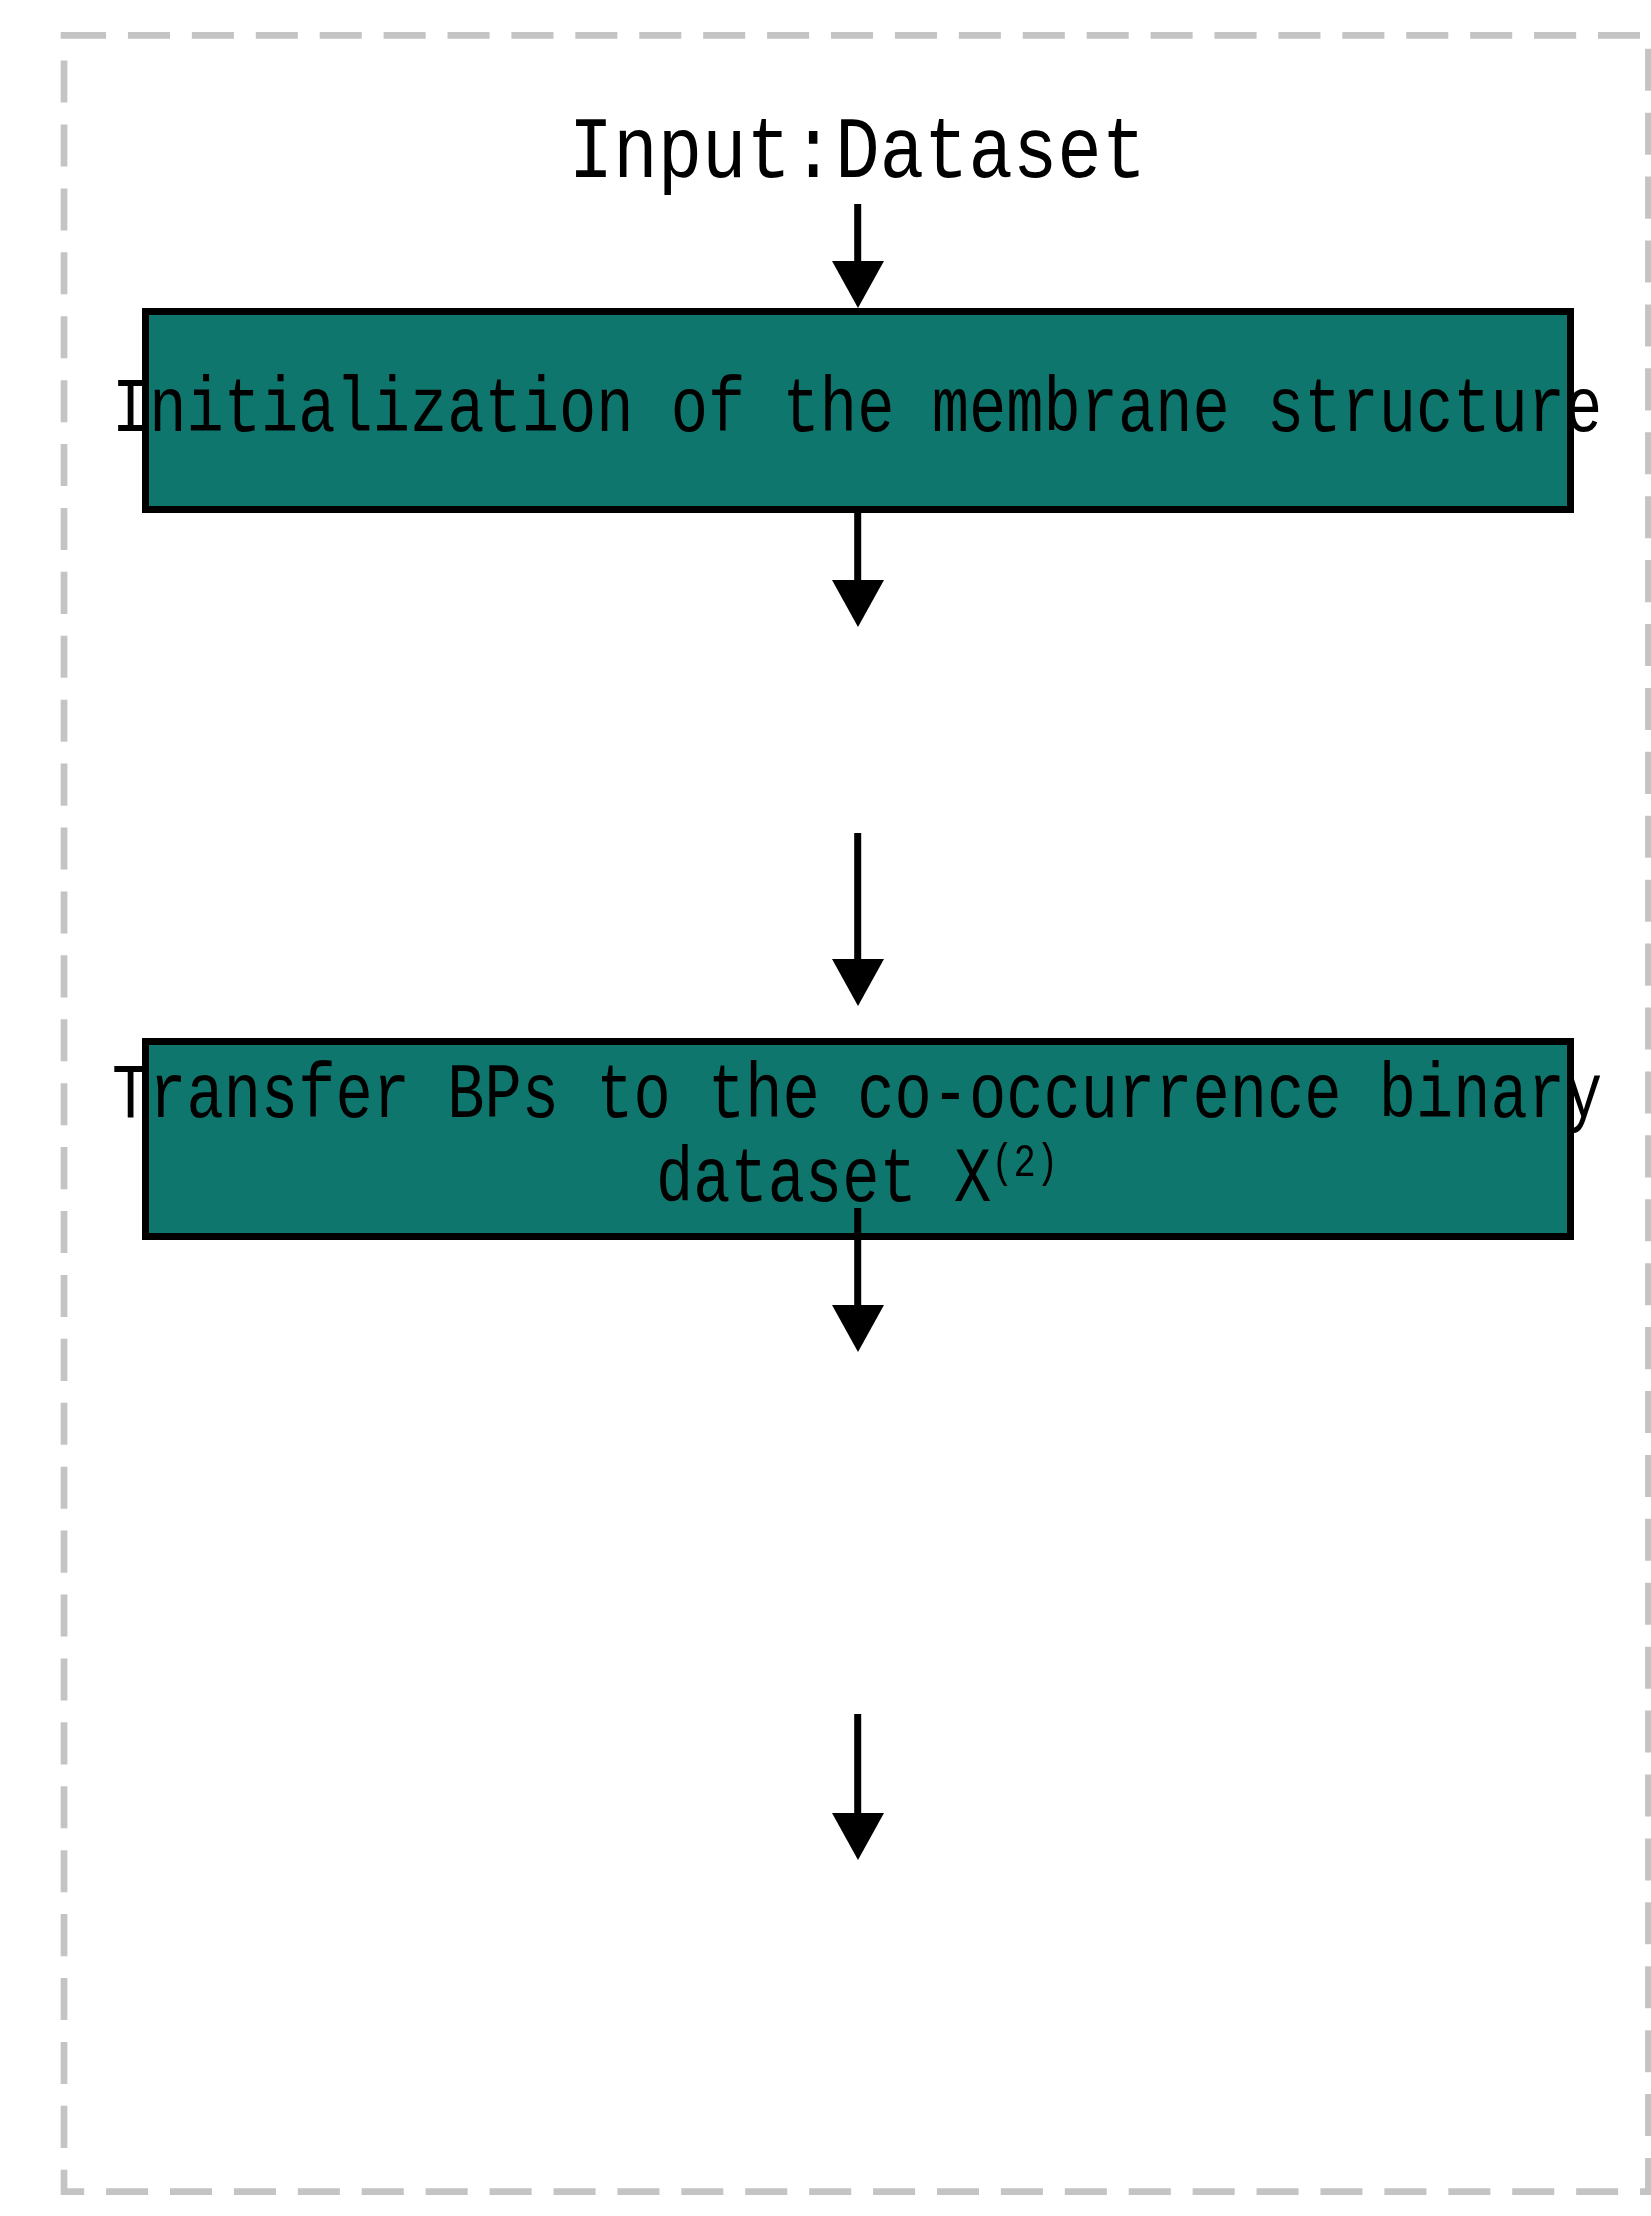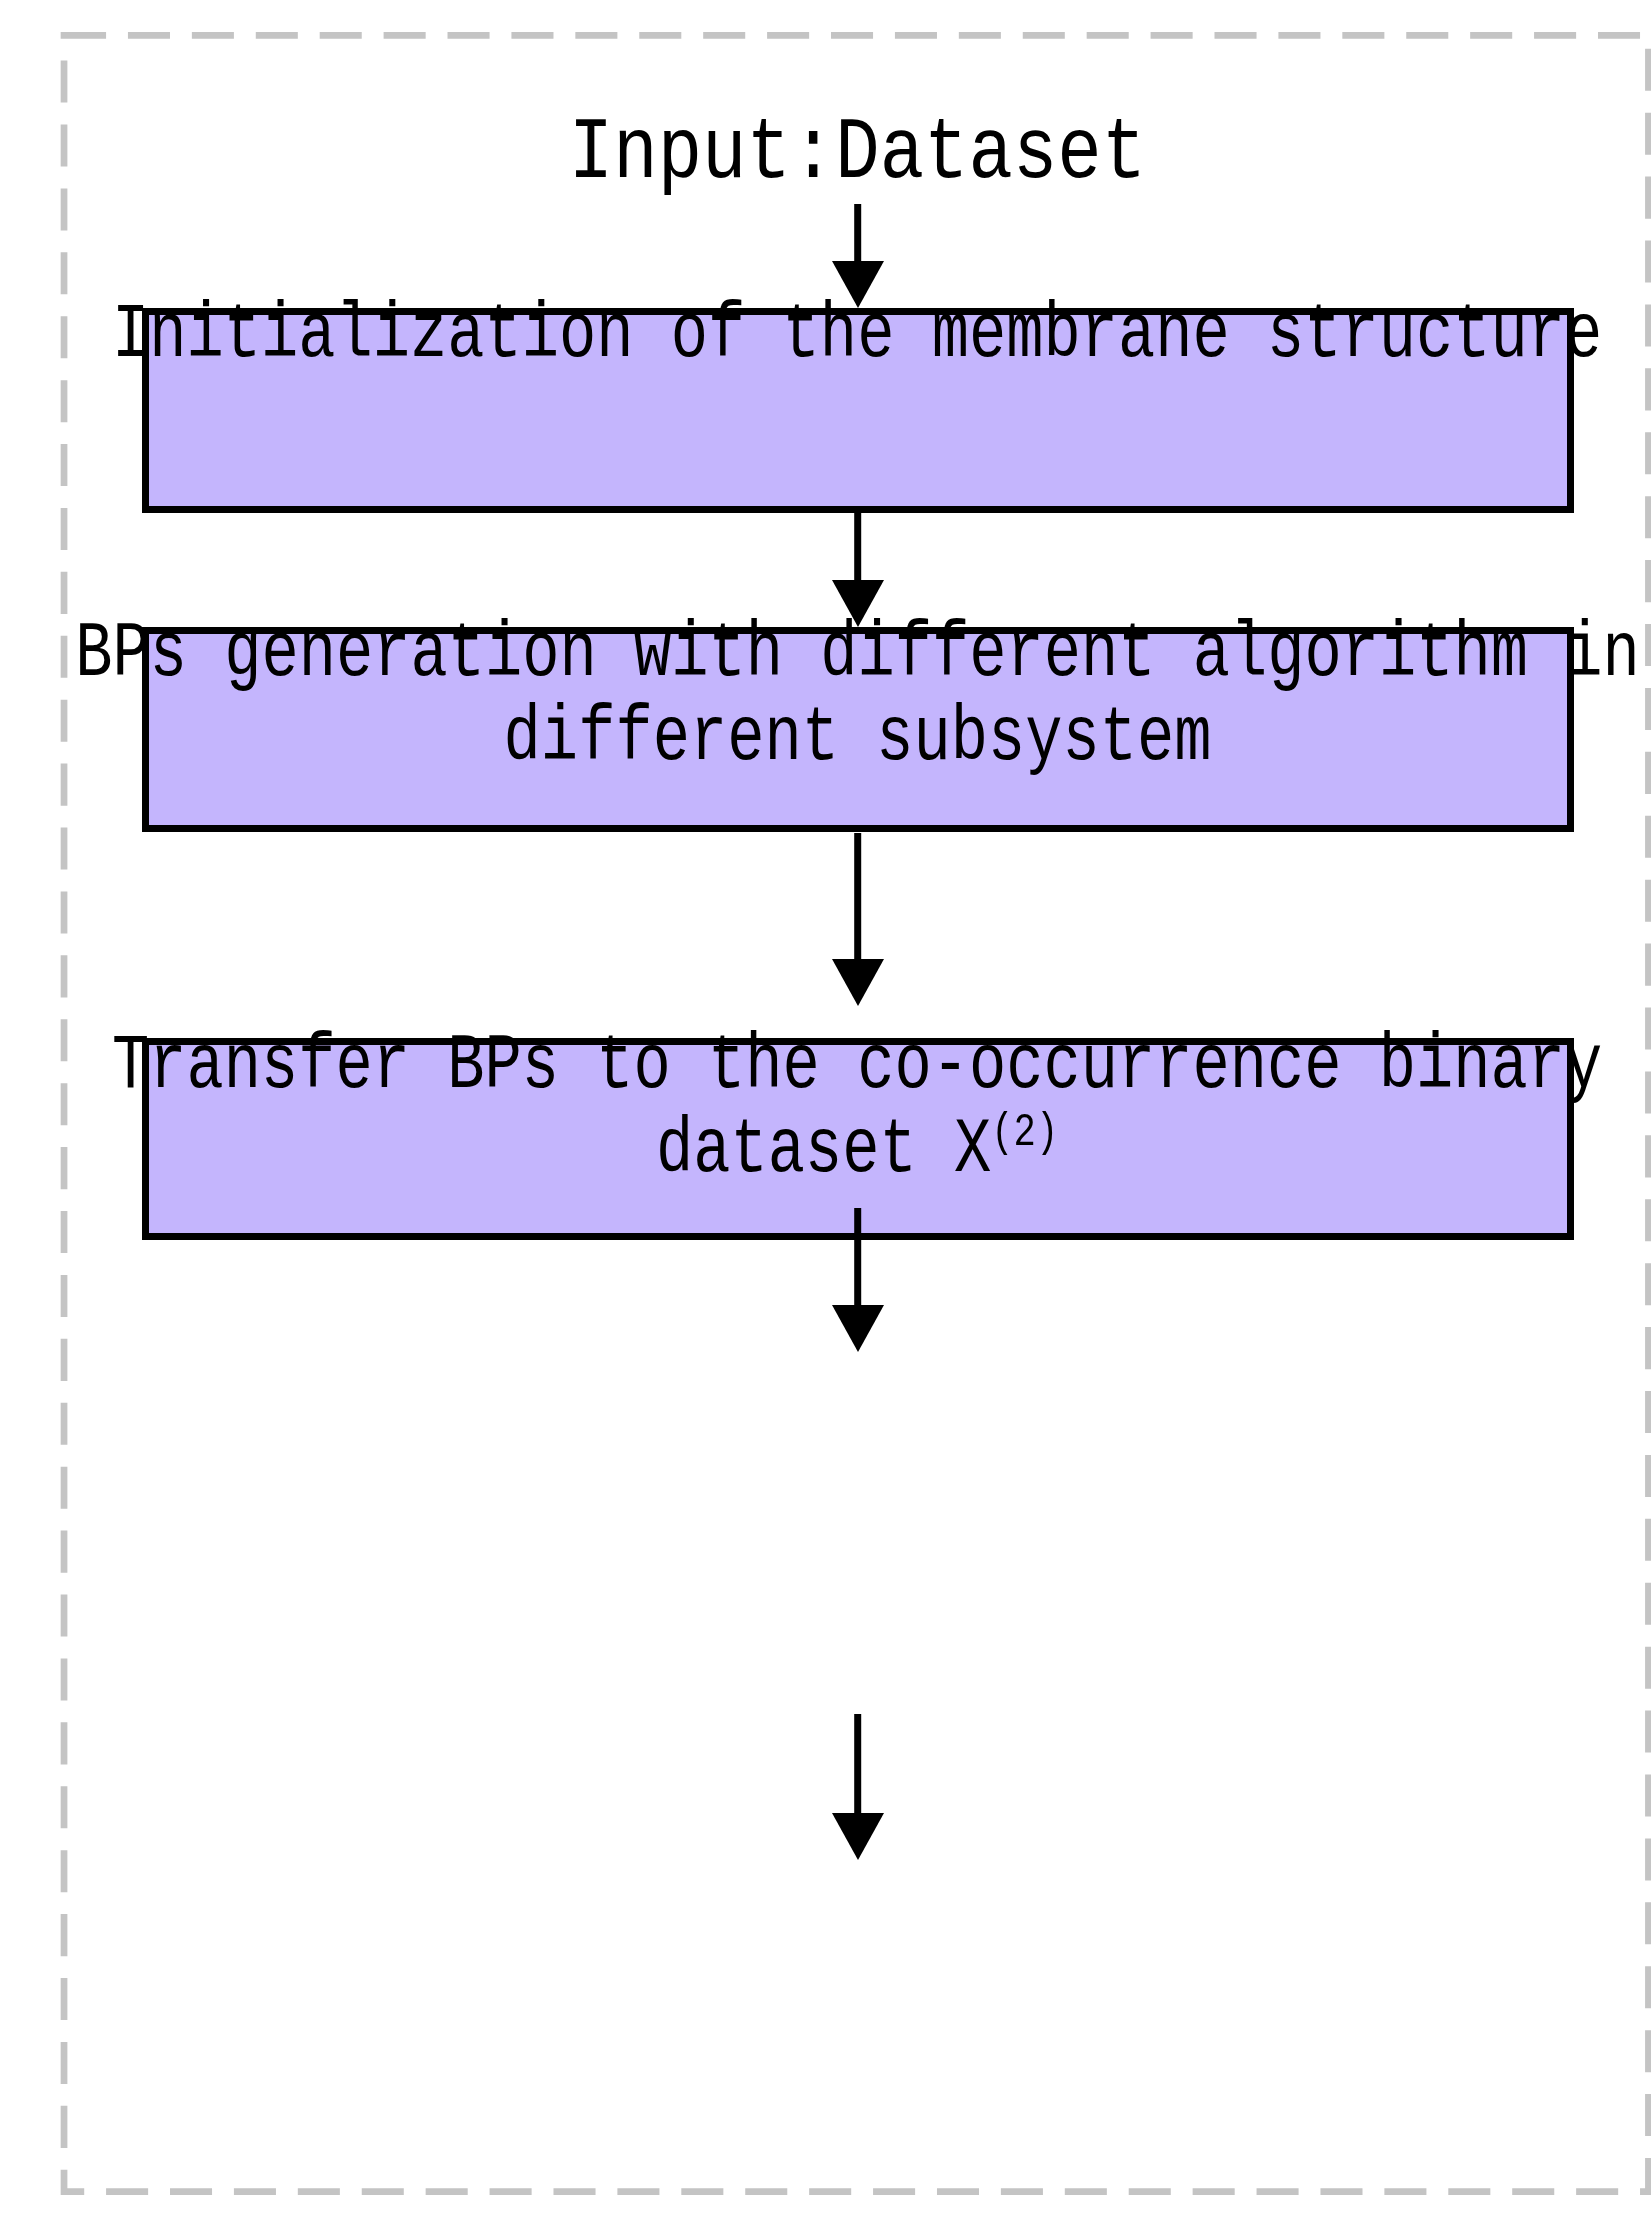--- a/index.html
+++ b/index.html
@@ -42,22 +42,23 @@
     transform: scale(1, 1.18);
     white-space: nowrap;
   }
   .node {
     position: absolute;
     left: 50%;
     transform: translateX(-50%);
     width: 1432px;
     box-sizing: border-box;
     border: 7.6px solid var(--line-color, #000000);
-    background: #c4b5fd;
+    background: #0f766e;
     display: flex;
+    align-items: center;
     justify-content: center;
   }
   .node-label {
     text-align: center;
     font-size: 64px;
     line-height: 1.08;
     white-space: nowrap;
     transform: scale(0.97, 1.22);
   }
   .node-label sup {
@@ -125,26 +126,20 @@
     <div class="node-label">
       <div>Initialization of the membrane structure</div>
     </div>
   </div>
 
   <div class="arrow" id="arrow-2">
     <div class="arrow-shaft"></div>
     <div class="arrow-head"></div>
   </div>
 
-  <div class="node" id="node-bps-generation">
-    <div class="node-label">
-      <div>BPs generation with different algorithm in</div>
-      <div>different subsystem</div>
-    </div>
-  </div>
 
   <div class="arrow" id="arrow-3">
     <div class="arrow-shaft"></div>
     <div class="arrow-head"></div>
   </div>
 
   <div class="node" id="node-transfer-bps">
     <div class="node-label">
       <div>Transfer BPs to the co-occurrence binary</div>
       <div><span>dataset X</span><sup>(2)</sup></div>

